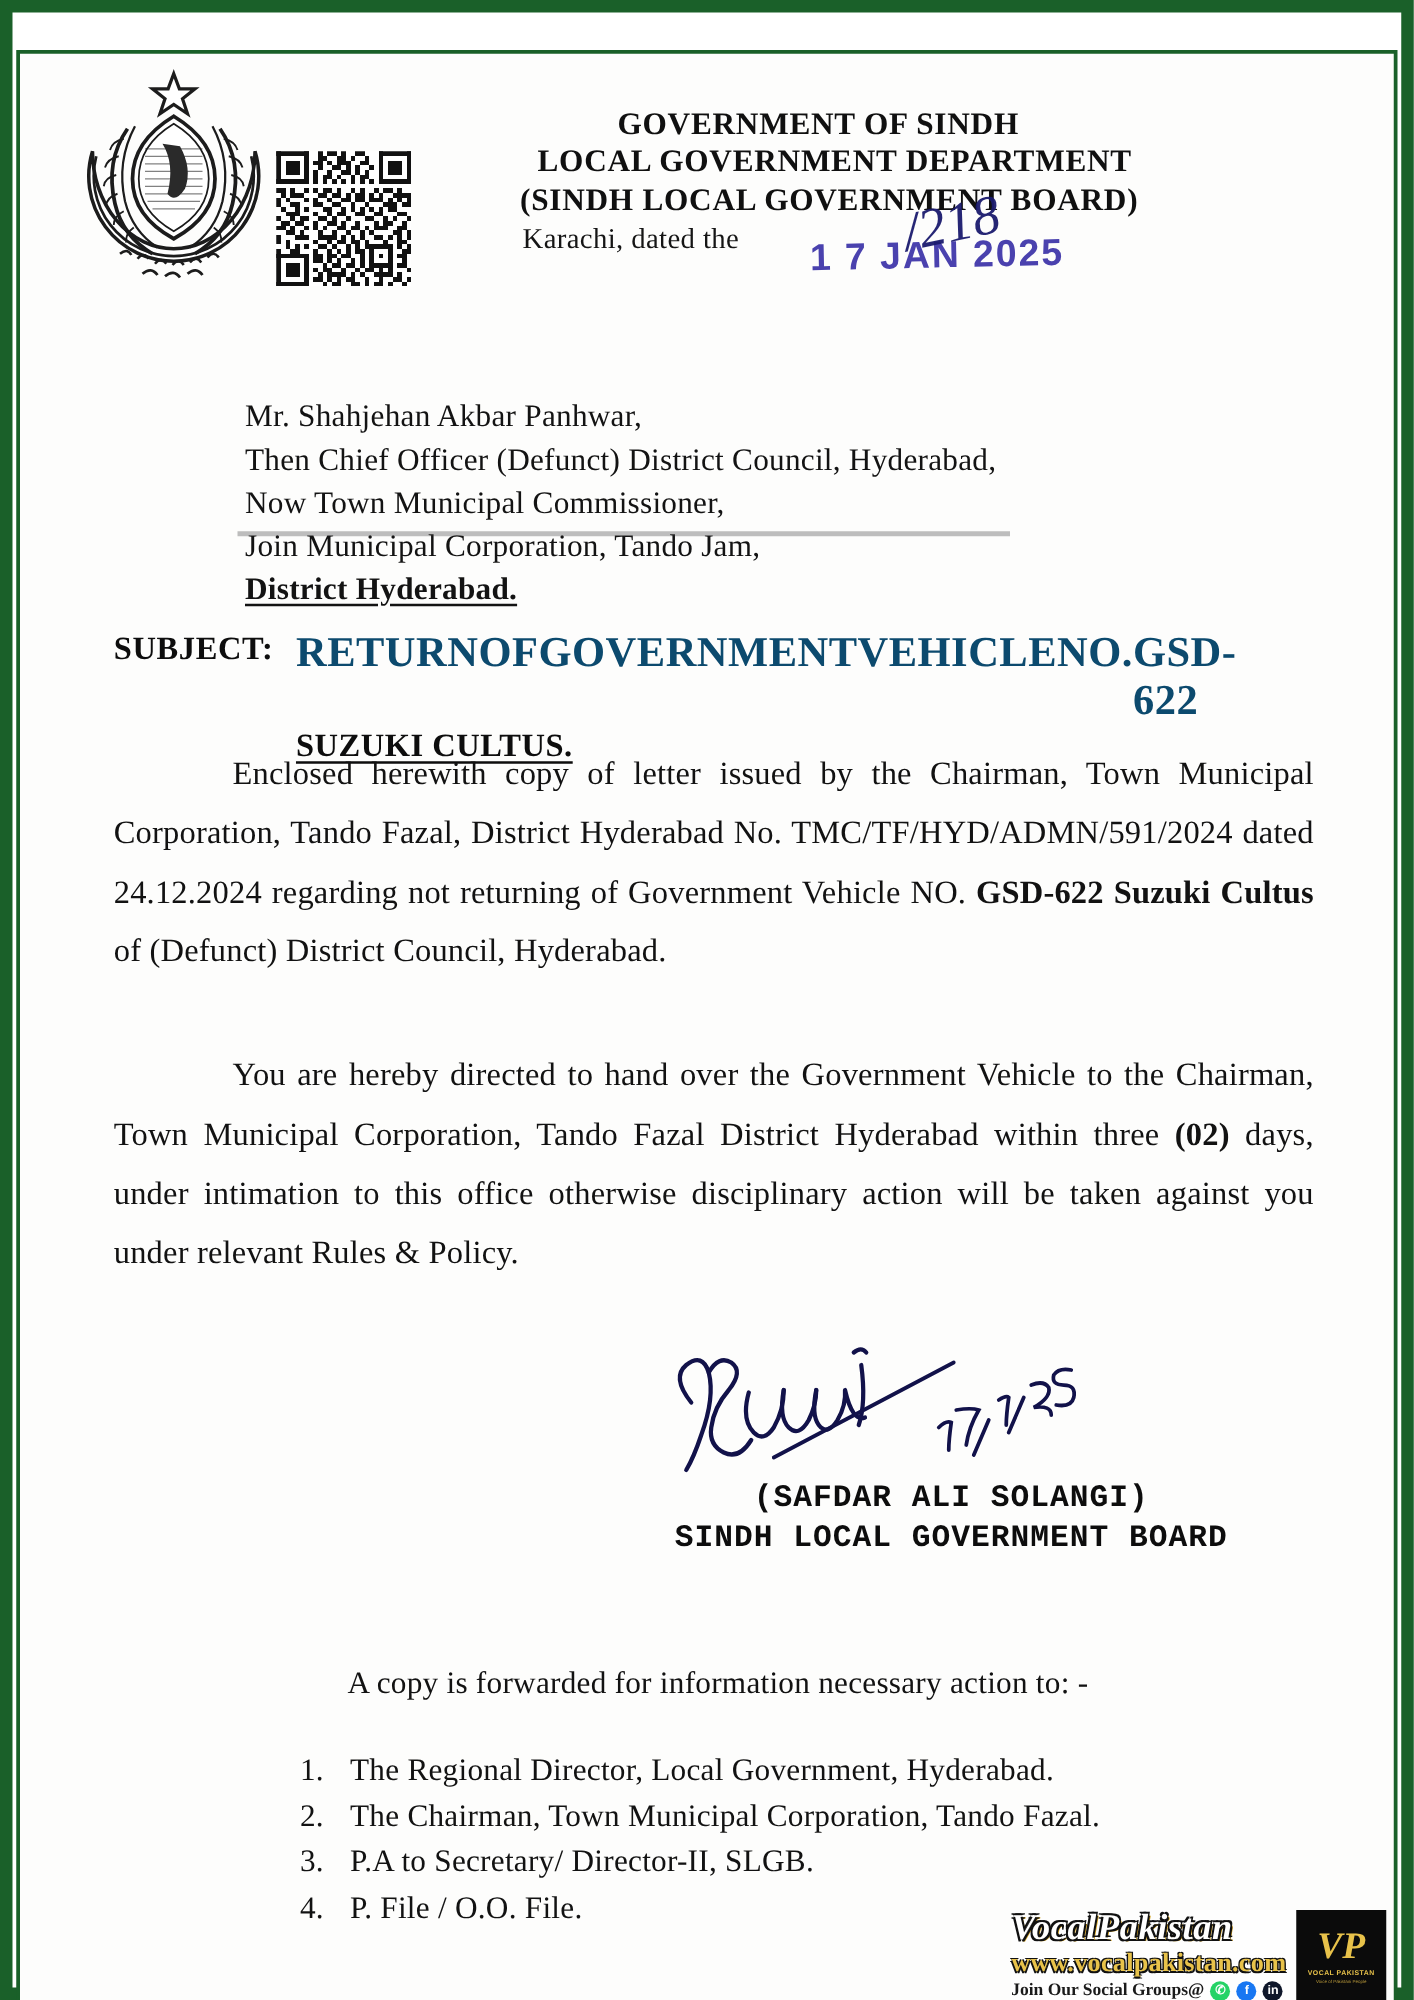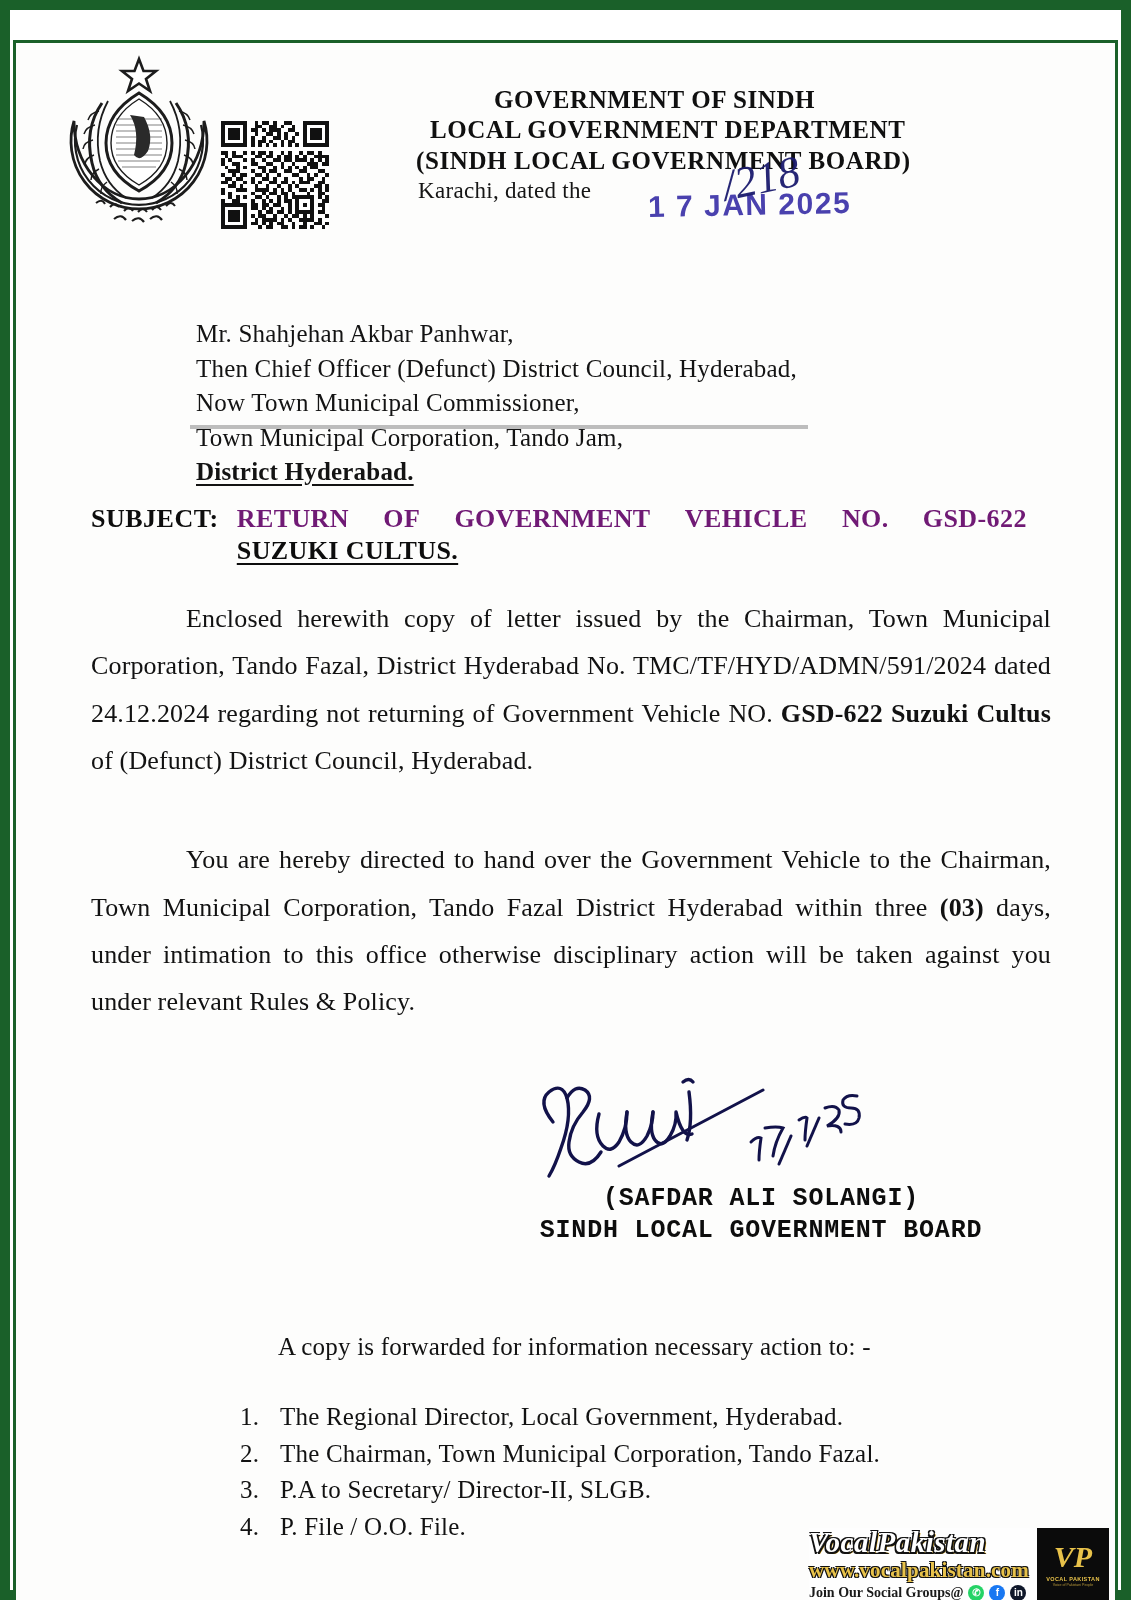--- a/index.html
+++ b/index.html
@@ -134,22 +134,22 @@
   #subject-row { display:flex; align-items:flex-start; }
   #subject-label {
     font-family:"Liberation Serif", serif;
     font-weight:bold; font-size:26px;
     letter-spacing:0.5px; color:#0d0d0d;
     white-space:nowrap;
   }
   #subject-text-wrap { margin-left:18px; width:790px; }
   #subject-line-1 {
     font-family:"Liberation Serif", serif;
-    font-weight:bold; font-size:26px;
-    color:#701a75;
+    font-weight:bold; font-size:34px;
+    color:#0c4a6e;
     display:flex; justify-content:space-between;
     letter-spacing:0.4px;
   }
   #subject-line-2 {
     font-family:"Liberation Serif", serif;
     font-weight:bold; font-size:26px;
     color:#0d0d0d;
     text-decoration:underline;
     text-underline-offset:4px;
     display:inline-block;
@@ -598,21 +598,21 @@
     </div>
 
     <div id="date-stamp">1 7 JAN 2025</div>
     <div id="diary-number">/218</div>
   </div>
 
   <div id="addressee">
     <div class="addr-line">Mr. Shahjehan Akbar Panhwar,</div>
     <div class="addr-line">Then Chief Officer (Defunct) District Council, Hyderabad,</div>
     <div class="addr-line">Now Town Municipal Commissioner,</div>
-    <div class="addr-line smudged">Town Municipal Corporation, Tando Jam,</div>
+    <div class="addr-line smudged">Join Municipal Corporation, Tando Jam,</div>
     <div><span class="addr-line bold-underline">District Hyderabad.</span></div>
   </div>
 
   <div id="subject-block">
     <div id="subject-row">
       <div id="subject-label">SUBJECT:</div>
       <div id="subject-text-wrap">
         <div id="subject-line-1">
           <span>RETURN</span>
           <span>OF</span>
@@ -624,21 +624,21 @@
         <div id="subject-line-2">SUZUKI CULTUS.</div>
       </div>
     </div>
   </div>
 
   <div id="body">
     <p class="body-para" id="para-1">
       <span>Enclosed herewith copy of letter issued by the Chairman, Town Municipal Corporation, Tando Fazal, District Hyderabad No. TMC/TF/HYD/ADMN/591/2024 dated 24.12.2024 regarding not returning of Government Vehicle NO. </span><b>GSD-622 Suzuki Cultus</b><span> of (Defunct) District Council, Hyderabad.</span>
     </p>
     <p class="body-para" id="para-2">
-      <span>You are hereby directed to hand over the Government Vehicle to the Chairman, Town Municipal Corporation, Tando Fazal District Hyderabad within three </span><b>(03)</b><span> days, under intimation to this office otherwise disciplinary action will be taken against you under relevant Rules &amp; Policy.</span>
+      <span>You are hereby directed to hand over the Government Vehicle to the Chairman, Town Municipal Corporation, Tando Fazal District Hyderabad within three </span><b>(02)</b><span> days, under intimation to this office otherwise disciplinary action will be taken against you under relevant Rules &amp; Policy.</span>
     </p>
   </div>
 
   <div id="signature-block">
     <div id="signature-mark">
       <svg width="430" height="110" viewBox="0 0 430 110" xmlns="http://www.w3.org/2000/svg">
         <g fill="none" stroke="#12124a" stroke-width="3.4" stroke-linecap="round" stroke-linejoin="round">
           <path d="M42 48 q-16 -20 -4 -30 q13 -10 18 6 q5 20 -6 50 q-6 18 -12 28"></path>
           <path d="M56 24 q8 -14 18 -8 q10 7 -2 22 q-12 14 -14 30 q-2 14 10 20 q12 6 22 -10"></path>
           <path d="M88 40 q-6 22 4 32 q8 8 16 -4 q8 -14 8 -30"></path>

